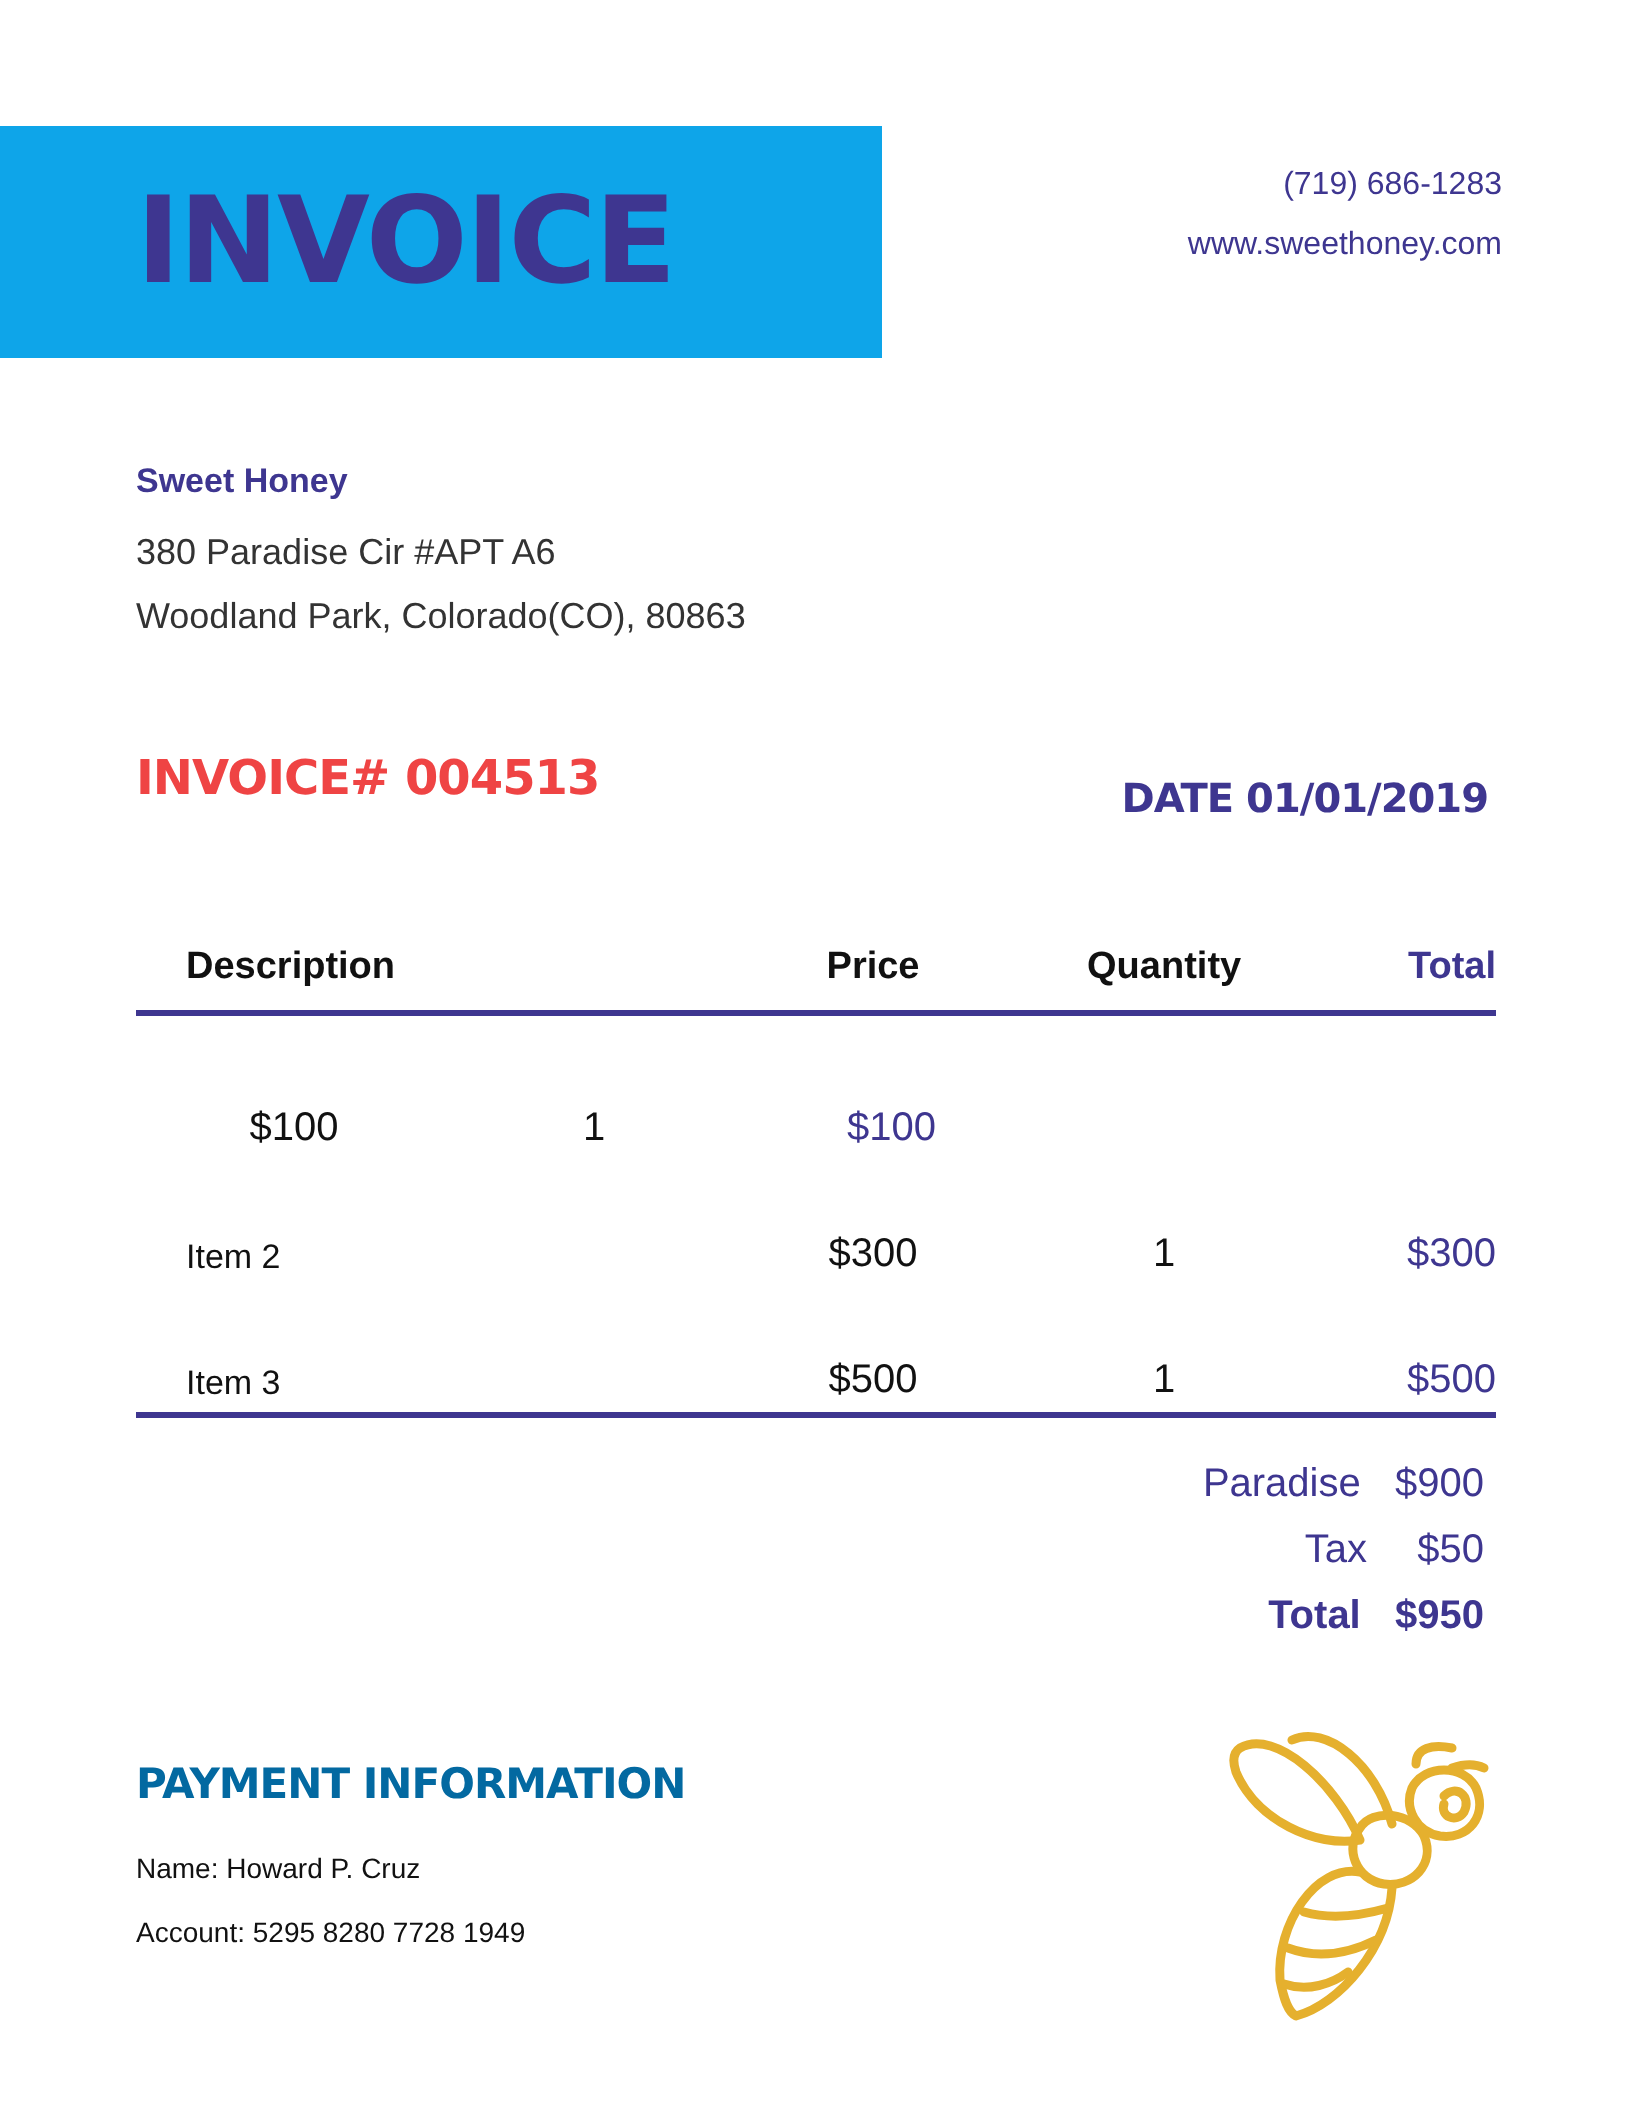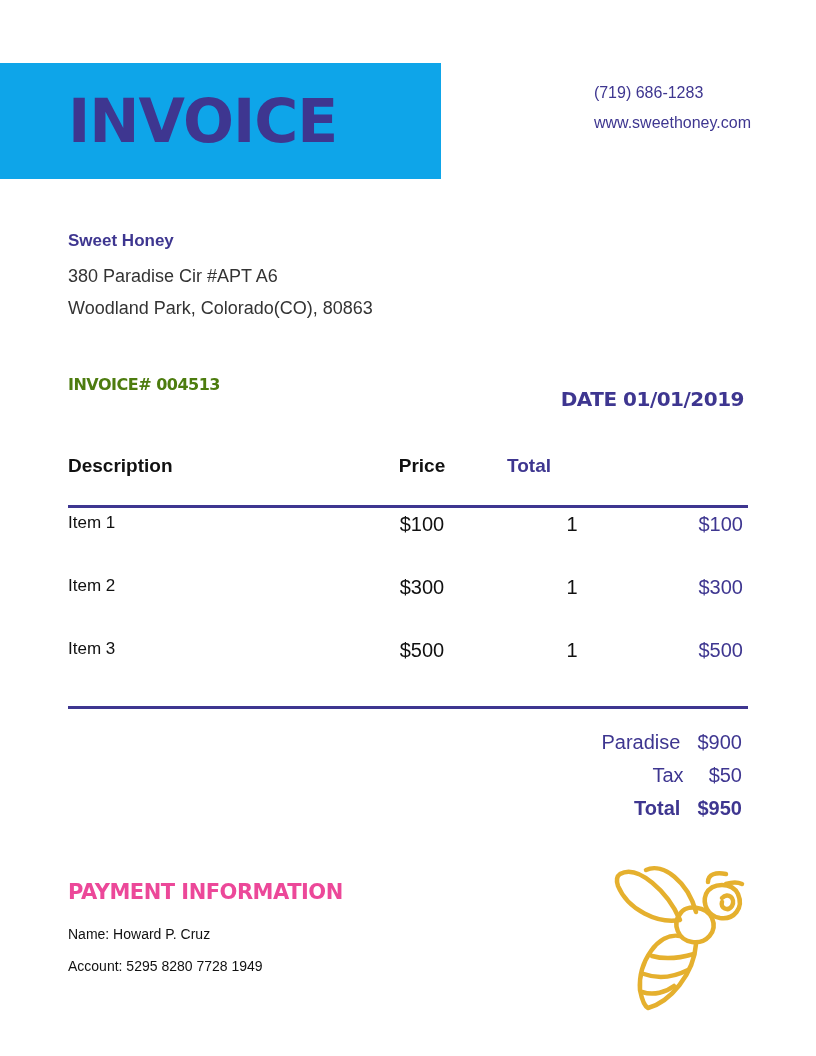--- a/index.html
+++ b/index.html
@@ -10,55 +10,55 @@
     .abs { position: absolute; }
     .banner {
       left: 0; top: 63px; width: 441px; height: 116px; background: #0ea5e9;
     }
     .banner-title {
       position: absolute; left: 68px; top: 18px;
       font-family: "DejaVu Sans", sans-serif; font-weight: bold;
       font-size: 60px; letter-spacing: -1px; color: #3E3690; line-height: 80px;
     }
     .contact {
-      right: 65px; top: 78px; color: #3E3690;
+      right: 65px; top: 78px; text-align: right; color: #3E3690;
       font-size: 16px; line-height: 29.5px;
     }
     .company { left: 68px; top: 227px; }
     .company-name { font-weight: bold; font-size: 17px; color: #3E3690; line-height: 28px; }
     .company-addr { font-size: 18px; color: #333; line-height: 32px; margin-top: 5px; }
     .inv-no {
-      left: 68px; top: 375px; font-weight: bold; font-size: 16px; color: #4d7c0f;
+      left: 68px; top: 375px; font-weight: bold; font-size: 24px; color: #ef4444;
       font-family: "DejaVu Sans", sans-serif; letter-spacing: -0.5px;
     }
     .inv-date {
       right: 72px; top: 375px; font-weight: bold; font-size: 20px; color: #3E3690;
       font-family: "DejaVu Sans", sans-serif; letter-spacing: -0.5px; margin-top: 12px;
     }
     .table { left: 68px; top: 455px; width: 680px; }
-    .thead, .trow { display: flex; align-items: flex-start; }
+    .thead, .trow { display: flex; align-items: flex-end; margin-left: 25px; }
     .thead { height: 40px; font-weight: bold; font-size: 19px; color: #111; }
     .col-desc { width: 300px; }
     .col-price { width: 108px; text-align: center; }
     .col-qty { width: 192px; text-align: center; }
     .col-total { width: 75px; text-align: right; }
     .thead .col-total { color: #3E3690; }
     .rule { height: 3px; background: #3E3690; margin: 10px 0 0 0; }
     .trow { height: 63px; font-size: 19px; color: #111; }
     .trow .col-desc { font-size: 17px; }
     .trow .col-price, .trow .col-qty { font-size: 20px; }
     .trow .col-total { color: #3E3690; font-size: 20px; }
     .rows { padding-top: 5px; }
     .summary {
       right: 74px; top: 726px; text-align: right; color: #3E3690; font-size: 20px; line-height: 33px;
     }
     .summary .sum-total { font-weight: bold; }
     .summary .gap { display: inline-block; width: 6px; }
     .pay { left: 68px; top: 880px; }
-    .pay-title { font-weight: bold; font-size: 21px; color: #ec4899; font-family: "DejaVu Sans", sans-serif; letter-spacing: -0.5px; }
+    .pay-title { font-weight: bold; font-size: 21px; color: #0369a1; font-family: "DejaVu Sans", sans-serif; letter-spacing: -0.5px; }
     .pay-line { font-size: 14px; color: #111; line-height: 32px; }
     .pay-lines { margin-top: 14px; }
     .bee { left: 608px; top: 862px; width: 140px; height: 150px; }
   </style>
 </head>
 <body>
 
 <div class="abs banner">
   <div class="banner-title">INVOICE</div>
 </div>
@@ -76,26 +76,26 @@
   </div>
 </div>
 
 <div class="abs inv-no">INVOICE# 004513</div>
 <div class="abs inv-date">DATE 01/01/2019</div>
 
 <div class="abs table">
   <div class="thead">
     <div class="col-desc">Description</div>
     <div class="col-price">Price</div>
+    <div class="col-qty">Quantity</div>
     <div class="col-total">Total</div>
   </div>
   <div class="rule"></div>
   <div class="rows">
     <div class="trow">
-      <div class="col-desc">Item 1</div>
       <div class="col-price">$100</div>
       <div class="col-qty">1</div>
       <div class="col-total">$100</div>
     </div>
     <div class="trow">
       <div class="col-desc">Item 2</div>
       <div class="col-price">$300</div>
       <div class="col-qty">1</div>
       <div class="col-total">$300</div>
     </div>

